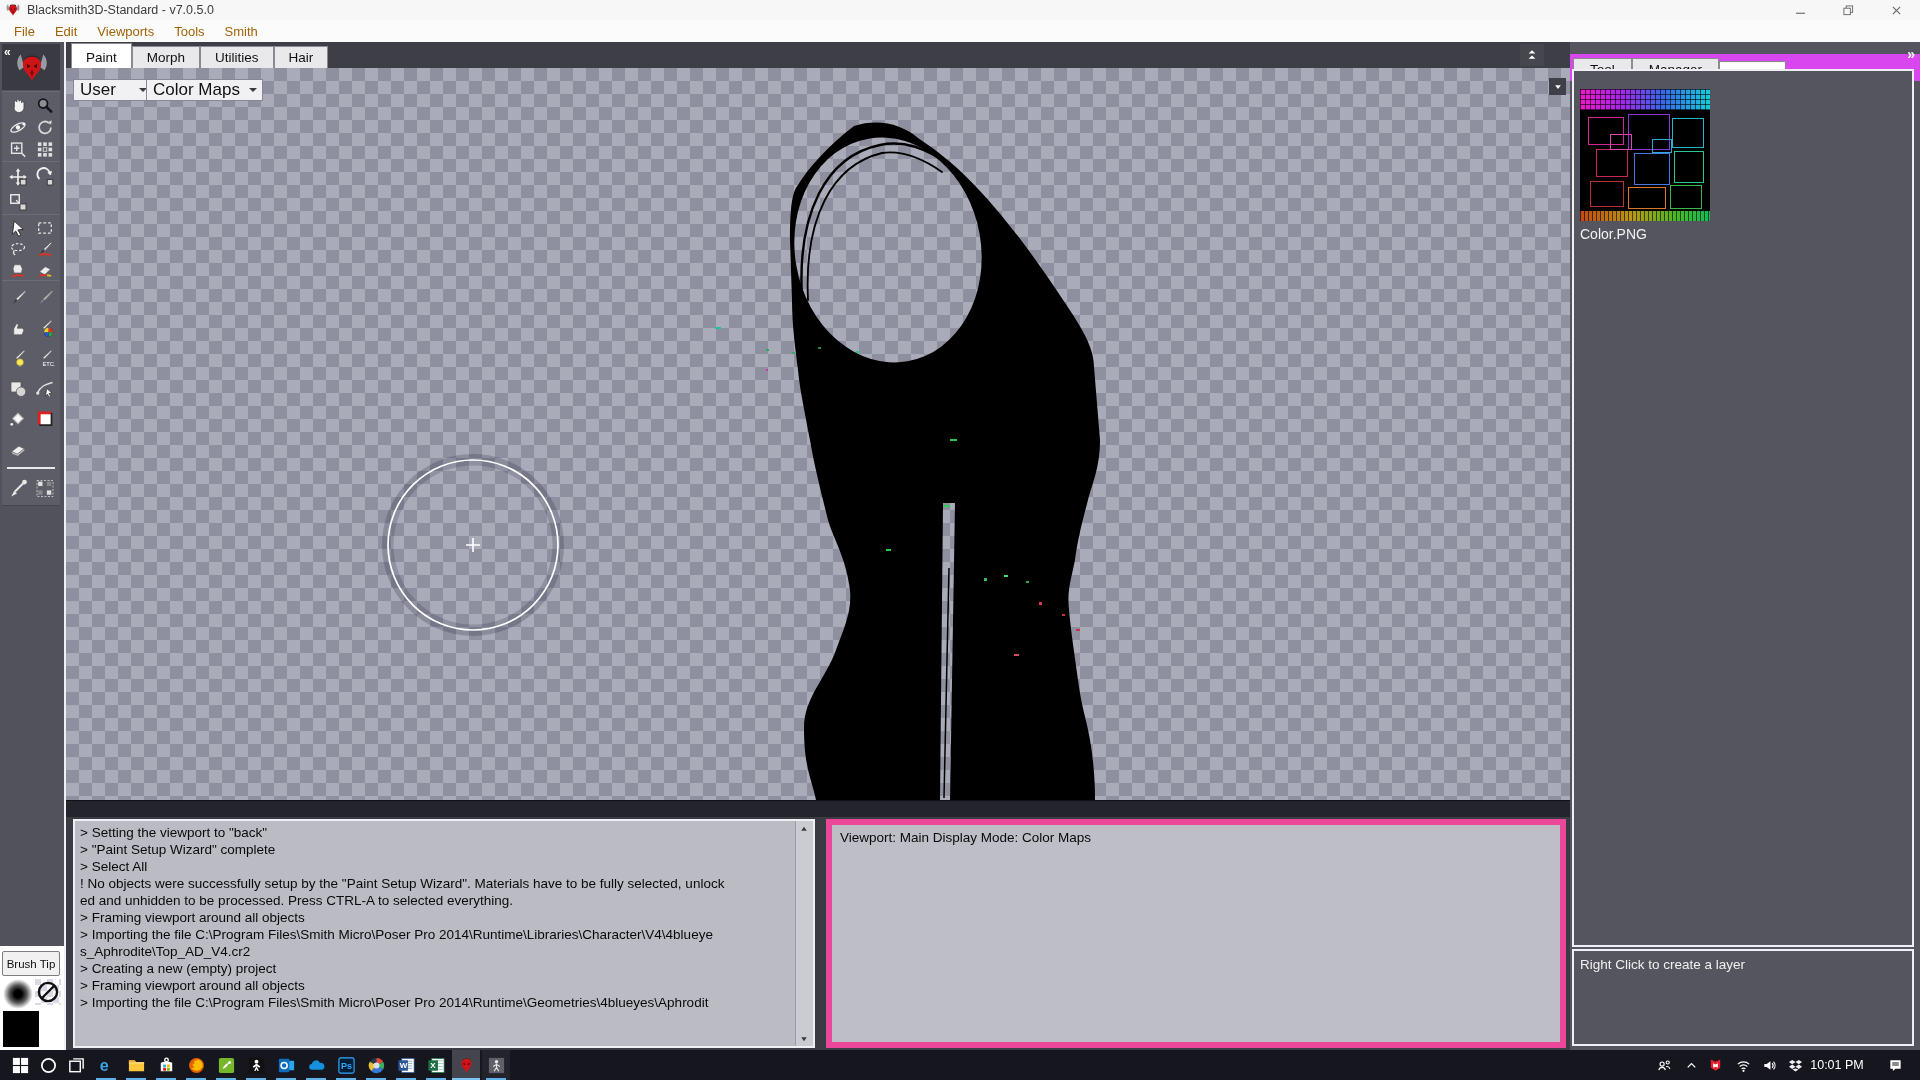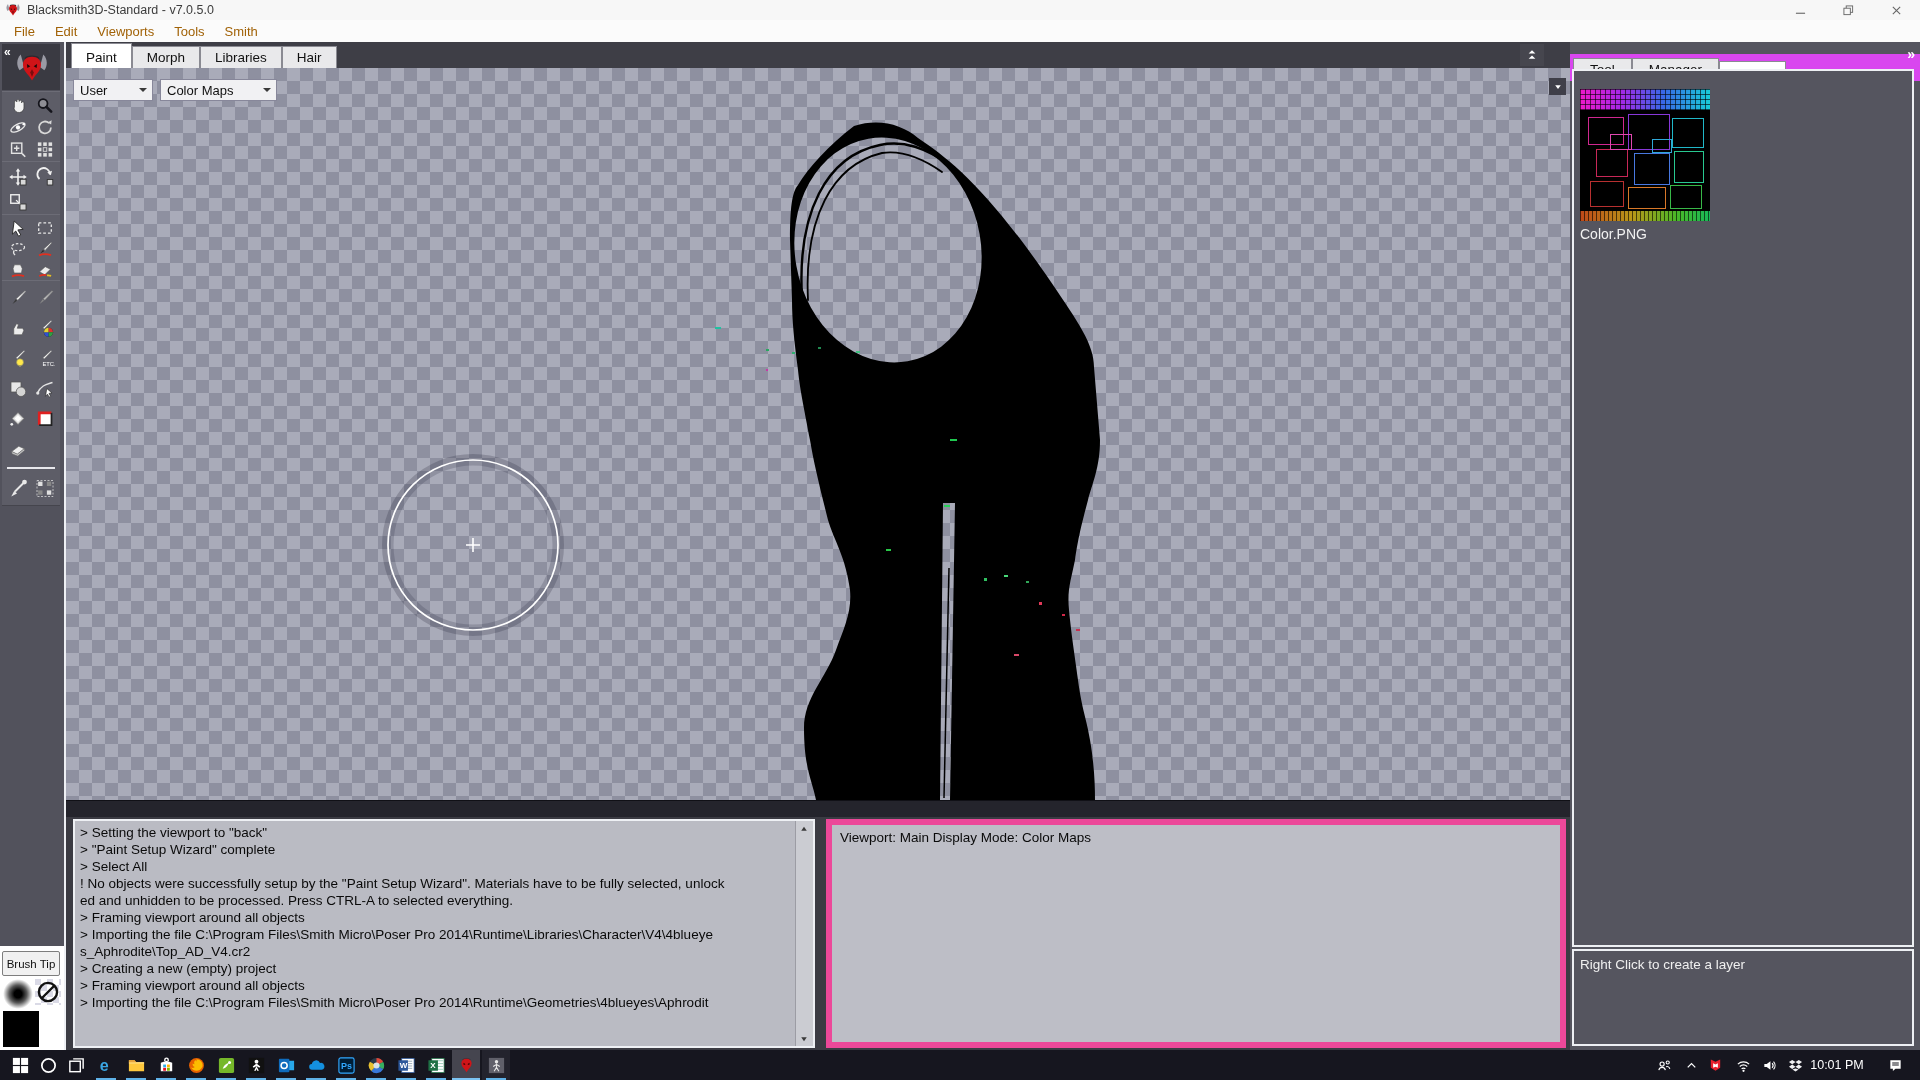--- a/index.html
+++ b/index.html
@@ -35,24 +35,24 @@
   #tabrow{left:66px;top:42px;width:1504px;height:26px;background:#3e3e46;display:flex;padding-left:5px;box-sizing:border-box;position:absolute}
   .dtab{font-size:13.5px;color:#111;padding:3px 14px 16px;margin-top:4px;background:#e9e9eb;border:1px solid #8a8a92;border-bottom:none}
   .dtab.active{background:#fff;margin-top:1px;padding-top:6px}
   #spin-up{position:absolute;right:26px;top:2px;width:24px;height:22px;background:#46464e;display:flex;align-items:center;justify-content:center}
   #spin-up svg{width:12px;height:14px}
 
   
   #canvas{left:66px;top:68px;width:1504px;height:732px;background-color:#8e90a0;background-image:linear-gradient(45deg,#a9abb9 25%,transparent 25%,transparent 75%,#a9abb9 75%),linear-gradient(45deg,#a9abb9 25%,transparent 25%,transparent 75%,#a9abb9 75%);background-size:26px 26px;background-position:0 0,13px 13px;overflow:hidden}
   #garment-svg{position:absolute;left:0;top:0;width:1504px;height:732px}
   .speck{position:absolute}
-  .combo{position:absolute;background:#f1f1f3;border:1px solid #87879a;font-size:13px;color:#111;display:flex;align-items:center;padding-left:6px;box-sizing:border-box}
+  .combo{position:absolute;background:#f1f1f3;border:1px solid #87879a;font-size:17px;color:#111;display:flex;align-items:center;padding-left:6px;box-sizing:border-box}
   .combo .arr{position:absolute;right:5px;top:8px;width:0;height:0;border:4px solid transparent;border-top-color:#3a3a3a}
   #combo-user{left:7px;top:11px;width:80px;height:22px}
-  #combo-maps{left:94px;top:11px;width:117px;height:22px}
+  #combo-maps{left:80px;top:11px;width:117px;height:22px}
   #canvas-downbtn{left:1483px;top:10px;width:17px;height:17px;background:#3f3f49;display:flex;align-items:center;justify-content:center;position:absolute}
   #canvas-downbtn svg{width:10px;height:10px}
 
   
   #darkbar{left:66px;top:800px;width:1504px;height:17px;background:#24242c;border-top:1px solid #101016;box-sizing:border-box}
   #log-panel{left:73px;top:819px;width:742px;height:229px;background:#babbc3;border:2px solid #eef0f4;box-sizing:border-box}
   #log-lines{position:absolute;left:2px;top:3px;right:19px;bottom:2px;overflow:hidden}
   .log-line{font-size:13.5px;color:#0a0a0a;line-height:17px;white-space:pre;padding-left:3px}
   #log-scroll{position:absolute;right:0;top:0;width:17px;height:100%;background:#cbccd2;border-left:1px solid #9c9ca4}
   .scr-btn{position:absolute;left:0;width:16px;height:15px;display:flex;align-items:center;justify-content:center}
@@ -363,21 +363,21 @@
           <path d="M4 12l8-8" stroke="#111" stroke-width="1.5"></path>
         </svg>
       </div>
     <div class="abs" id="brush-black"></div>
   </div>
 </div>
 
 <div id="tabrow">
   <div class="dtab active">Paint</div>
     <div class="dtab">Morph</div>
-    <div class="dtab">Libraries</div>
+    <div class="dtab">Utilities</div>
     <div class="dtab">Hair</div>
     <div class="abs" id="spin-up">
       <svg xmlns="http://www.w3.org/2000/svg" viewBox="0 0 16 16" width="100%" height="100%">
         <path d="M8 1.5l4.5 4.5h-9z M8 8.5l4.5 4.5h-9z" fill="#fff"></path>
       </svg>
     </div>
 </div>
 
 <div class="abs" id="canvas">
   <svg id="garment-svg" viewBox="0 0 1504 732">

